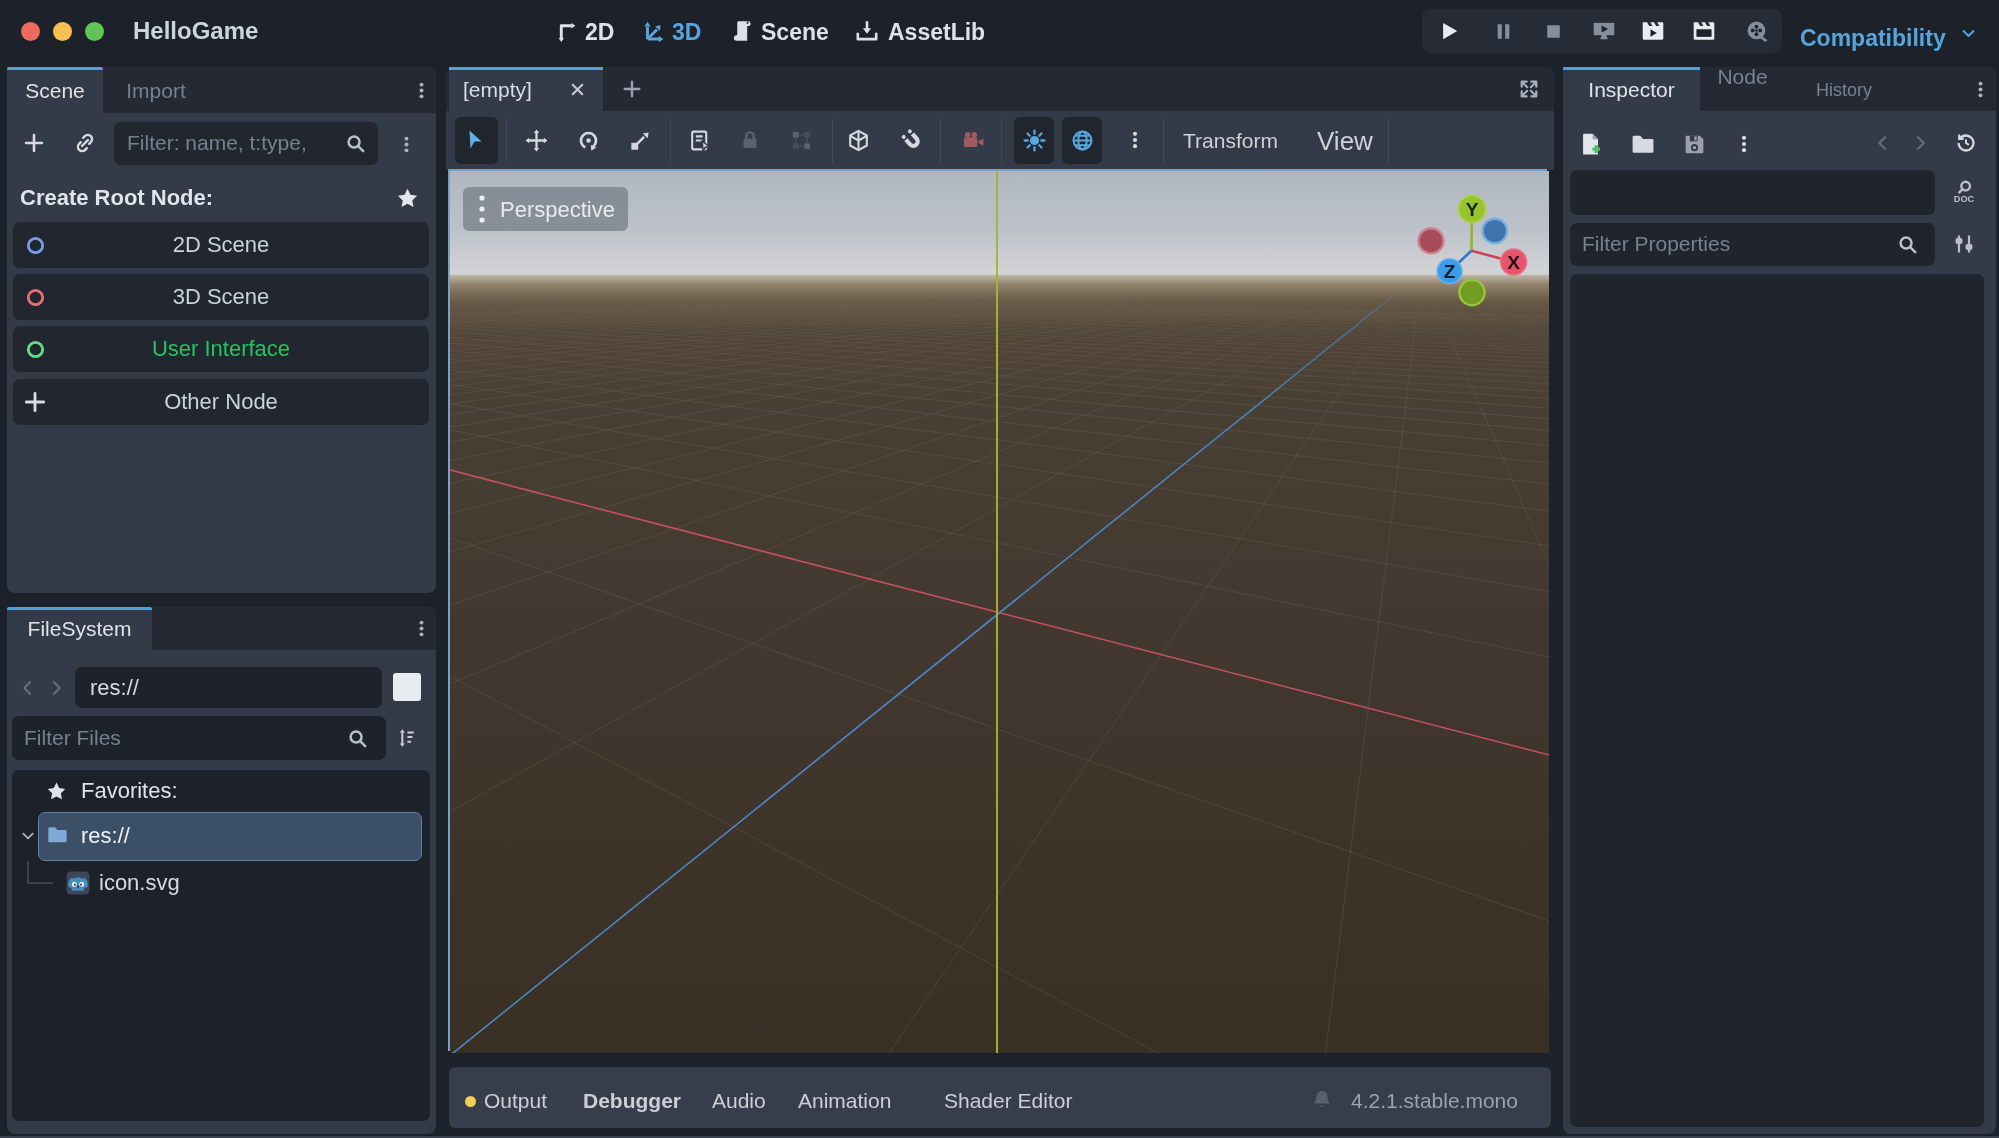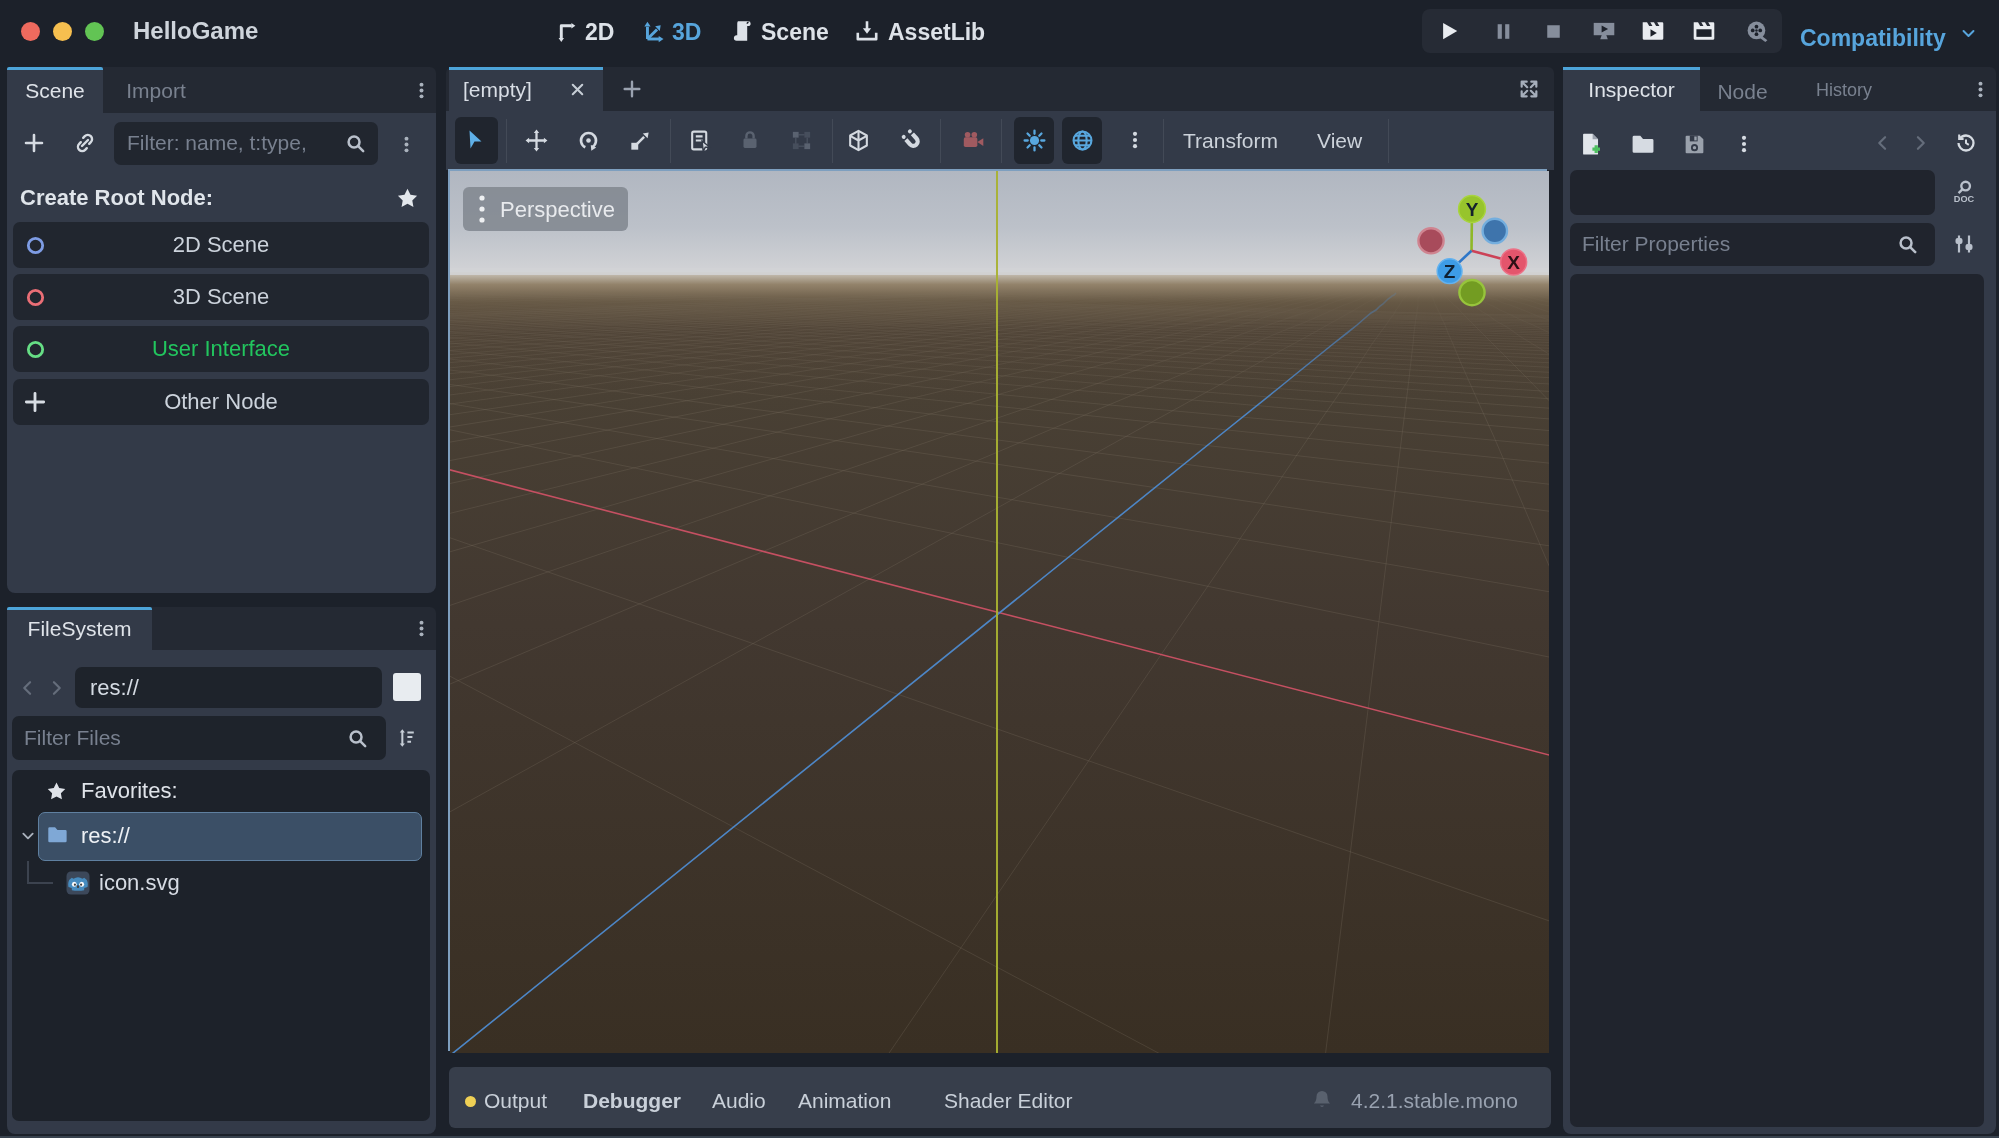--- a/index.html
+++ b/index.html
@@ -326,21 +326,21 @@
       </g>
     </svg>
 <svg class="ic" style="left:1125.0px;top:130.0px;width:20px;height:20px;color:#d4d9e0" viewBox="0 0 24 24">
       <g fill="currentColor">
         <circle cx="12" cy="4.6" r="2.5"></circle>
         <circle cx="12" cy="12" r="2.5"></circle>
         <circle cx="12" cy="19.4" r="2.5"></circle>
       </g>
     </svg>
 <div class="t" style="left:1183px;top:126.0px;height:30px;font-size:21px;color:#ccd2da;font-weight:400">Transform</div>
-<div class="t" style="left:1317px;top:126.0px;height:30px;font-size:21px;color:#ccd2da;font-weight:400">View</div>
+<div class="t" style="left:1317px;top:126.0px;height:30px;font-size:26px;color:#ccd2da;font-weight:400">View</div>
 <div class="b" style="left:448px;top:169px;width:1099px;height:882px;border:2px solid #7e9fbf"><svg width="1099" height="882" viewBox="0 0 1099 882">
 <defs>
           <linearGradient id="sky" x1="0" y1="0" x2="0" y2="1">
             <stop offset="0" stop-color="#b1b7c1"></stop>
             <stop offset="0.55" stop-color="#bcc1c9"></stop>
             <stop offset="1" stop-color="#d2d3d6"></stop>
           </linearGradient>
           <linearGradient id="gnd2" x1="0" y1="0" x2="0" y2="1">
             <stop offset="0" stop-color="#cdc7bd"></stop>
             <stop offset="0.015" stop-color="#97876f"></stop>
@@ -556,21 +556,21 @@
 <div class="t" style="left:712px;top:1086.0px;height:30px;font-size:21px;color:#c9d0d9;font-weight:400">Audio</div>
 <div class="t" style="left:798px;top:1086.0px;height:30px;font-size:21px;color:#c9d0d9;font-weight:400">Animation</div>
 <div class="t" style="left:944px;top:1086.0px;height:30px;font-size:21px;color:#c9d0d9;font-weight:400">Shader Editor</div>
 <svg class="ic" style="left:1310.0px;top:1088.0px;width:24px;height:24px;color:#59616e" viewBox="0 0 24 24">
       <path d="M12 3a5.5 5.5 0 015.5 5.5c0 4.2 1.6 6 2.6 7H3.9c1-1 2.6-2.8 2.6-7A5.5 5.5 0 0112 3zM10 17.5a2.1 2.1 0 004 0z" fill="currentColor"></path>
     </svg>
 <div class="t" style="left:1351px;top:1086.0px;height:30px;font-size:21px;color:#99a2b0;font-weight:400">4.2.1.stable.mono</div>
 <div class="b" style="left:1563px;top:67px;width:433px;height:44px;background:#242933;border-radius:6px 6px 0 0"></div>
 <div class="b" style="left:1563px;top:67px;width:137px;height:44px;background:#333a48;border-top:3px solid #4da4d9"></div>
 <div class="t" style="left:1563px;top:75.0px;height:30px;font-size:21px;color:#dfe3e9;font-weight:400;width:137px;justify-content:center">Inspector</div>
-<div class="t" style="left:1700px;top:77px;height:30px;font-size:21px;color:#79818f;font-weight:400;width:85px;justify-content:center">Node</div>
+<div class="t" style="left:1700px;top:62px;height:30px;font-size:21px;color:#79818f;font-weight:400;width:85px;justify-content:center">Node</div>
 <div class="t" style="left:1798px;top:75.0px;height:30px;font-size:18px;color:#79818f;font-weight:400;width:92px;justify-content:center">History</div>
 <svg class="ic" style="left:1970.5px;top:79.5px;width:19px;height:19px;color:#aab2bd" viewBox="0 0 24 24">
       <g fill="currentColor">
         <circle cx="12" cy="4.6" r="2.5"></circle>
         <circle cx="12" cy="12" r="2.5"></circle>
         <circle cx="12" cy="19.4" r="2.5"></circle>
       </g>
     </svg>
 <div class="b" style="left:1563px;top:111px;width:433px;height:1023px;background:#333a48;border-radius:0 0 8px 8px"></div>
 <svg class="ic" style="left:1578.0px;top:131.0px;width:26px;height:26px;color:#e2e6eb" viewBox="0 0 24 24">

